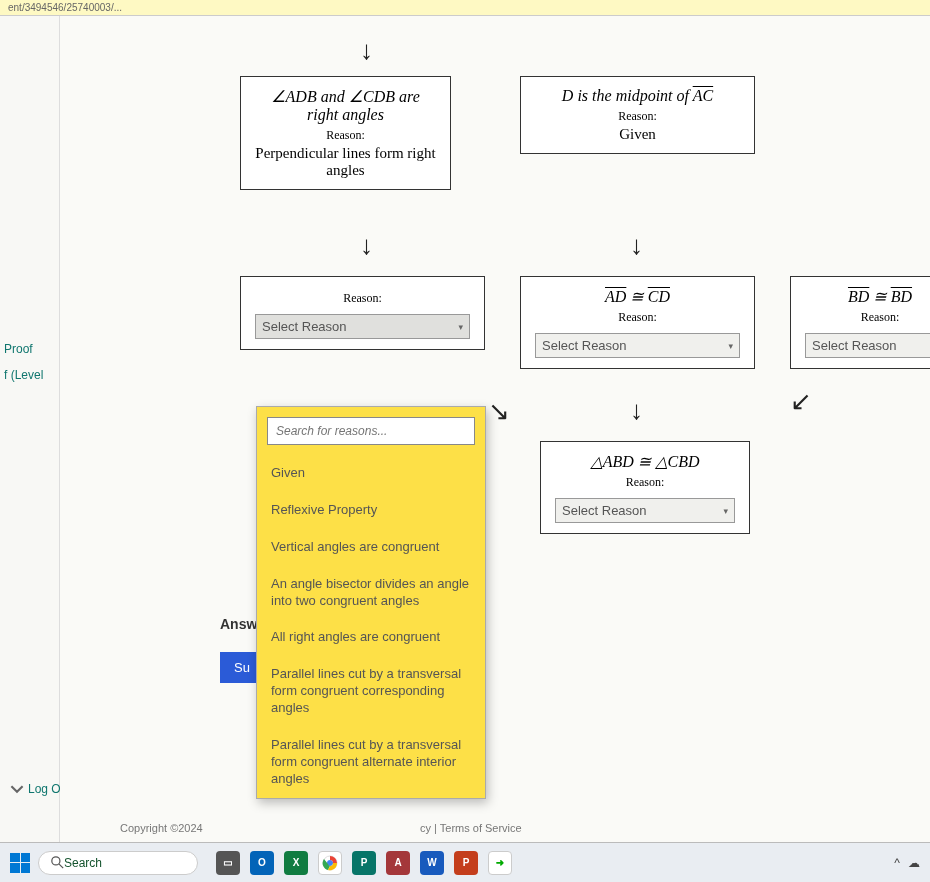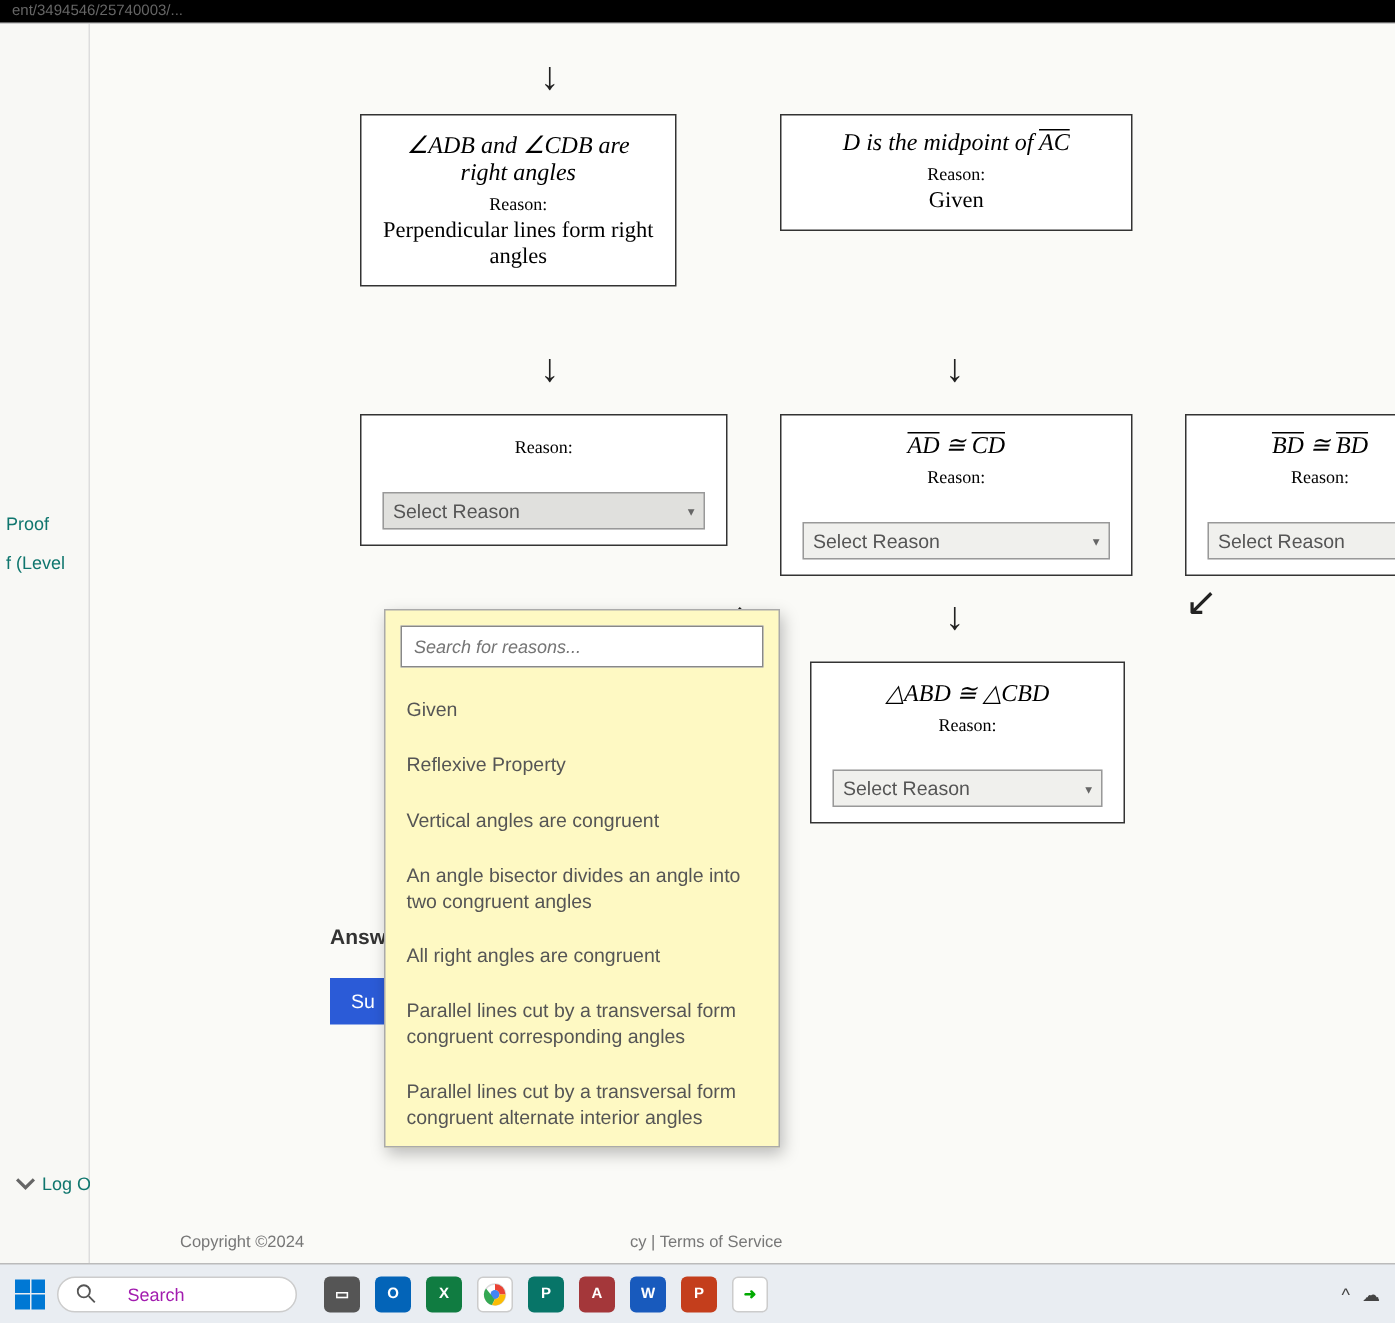--- a/index.html
+++ b/index.html
@@ -1,58 +1,58 @@
 <!DOCTYPE html>
 <html><head>
 <meta charset="utf-8">
 <style>
 * { box-sizing: border-box; margin: 0; padding: 0; }
 body { font-family: Georgia, 'Times New Roman', serif; background: #f5f5f0; width: 930px; height: 882px; overflow: hidden; position: relative; }
 
-.url-bar { background: #000000; padding: 2px 8px; font-size: 10px; color: #666; font-family: Arial, sans-serif; border-bottom: 1px solid #ccc; }
+.url-bar { background: #fef9c3; padding: 2px 8px; font-size: 10px; color: #666; font-family: Arial, sans-serif; border-bottom: 1px solid #ccc; }
 
 .main-layout { display: flex; height: calc(100% - 50px); }
 
 .sidebar { width: 60px; background: #f8f8f5; border-right: 1px solid #ddd; padding-top: 320px; font-family: Arial, sans-serif; font-size: 12px; color: #0f766e; }
 .sidebar-item { padding: 6px 4px; cursor: pointer; }
 .sidebar-item.bottom { position: absolute; bottom: 80px; left: 6px; display: flex; align-items: center; gap: 4px; }
 .chevron { width: 14px; height: 14px; }
 
 .content { flex: 1; padding: 10px 20px 10px 50px; position: relative; background: #fafaf7; }
 
 .proof-area { position: relative; width: 100%; height: 760px; }
 
 .proof-box { position: absolute; background: #fff; border: 1px solid #333; padding: 10px 14px; text-align: center; font-size: 16px; }
 .proof-box .reason-label { font-size: 12px; margin-top: 4px; }
 .proof-box .reason-text { font-size: 15px; margin-top: 2px; }
 
 .math { font-style: italic; font-family: 'Times New Roman', serif; }
 .overline { text-decoration: overline; }
 
-.select-reason { width: 100%; margin-top: 22px; padding: 4px 6px; font-size: 13px; font-family: Arial, sans-serif; background: #f0f0ed; border: 1px solid #999; color: #555; text-align: left; display: flex; justify-content: space-between; align-items: center; cursor: pointer; }
+.select-reason { width: 100%; margin-top: 8px; padding: 4px 6px; font-size: 13px; font-family: Arial, sans-serif; background: #f0f0ed; border: 1px solid #999; color: #555; text-align: left; display: flex; justify-content: space-between; align-items: center; cursor: pointer; }
 .select-reason.active { background: #e0e0dd; }
 .caret { font-size: 9px; color: #666; }
 
 .arrow { position: absolute; font-size: 26px; color: #222; }
 
-.dropdown { position: absolute; left: 146px; top: 380px; width: 264px; background: #fef9c3; border: 1px solid #aaa; box-shadow: 2px 4px 10px rgba(0,0,0,.25); z-index: 100; font-family: Arial, sans-serif; }
+.dropdown { position: absolute; left: 146px; top: 380px; width: 230px; background: #fde047; border: 1px solid #aaa; box-shadow: 2px 4px 10px rgba(0,0,0,.25); z-index: 100; font-family: Arial, sans-serif; }
 .dropdown-search { margin: 10px; width: calc(100% - 20px); padding: 6px 8px; border: 1px solid #888; font-size: 12px; color: #888; font-style: italic; background: #fff; }
 .dropdown-item { padding: 10px 14px; font-size: 13px; color: #555; cursor: pointer; line-height: 1.3; }
 
 .answer-section { position: absolute; left: 110px; top: 590px; font-family: Arial, sans-serif; }
 .answer-label { font-size: 14px; font-weight: bold; color: #333; }
 .submit-btn { margin-top: 20px; background: #2b5bd7; color: #fff; border: none; padding: 8px 14px; font-size: 13px; cursor: pointer; }
 
 .footer { position: absolute; bottom: 48px; left: 120px; font-size: 11px; color: #777; font-family: Arial, sans-serif; }
 .footer-right { position: absolute; bottom: 48px; left: 420px; font-size: 11px; color: #777; font-family: Arial, sans-serif; }
 
 .taskbar { position: absolute; bottom: 0; left: 0; right: 0; height: 40px; background: #e9edf2; border-top: 1px solid #bbb; display: flex; align-items: center; padding: 0 10px; gap: 8px; font-family: Arial, sans-serif; }
 .start-icon { width: 20px; height: 20px; display: grid; grid-template-columns: 1fr 1fr; grid-template-rows: 1fr 1fr; gap: 1px; cursor: pointer; }
 .start-icon div { background: #0078d4; }
-.search-box { display: flex; align-items: center; background: #fff; border: 1px solid #ccc; border-radius: 16px; padding: 4px 12px; width: 160px; font-size: 12px; color: #a21caf; gap: 21px; cursor: text; }
+.search-box { display: flex; align-items: center; background: #fff; border: 1px solid #ccc; border-radius: 16px; padding: 4px 12px; width: 160px; font-size: 12px; color: #14532d; gap: 0; cursor: text; }
 .task-icons { display: flex; gap: 10px; margin-left: 10px; }
 .task-icon { width: 24px; height: 24px; border-radius: 4px; display: flex; align-items: center; justify-content: center; font-size: 10px; font-weight: bold; color: #fff; cursor: pointer; }
 .tray { margin-left: auto; display: flex; gap: 8px; align-items: center; color: #444; font-size: 12px; }
 </style>
 </head>
 <body>
 
 <div class="url-bar">ent/3494546/25740003/...</div>
 
 <div class="main-layout">

